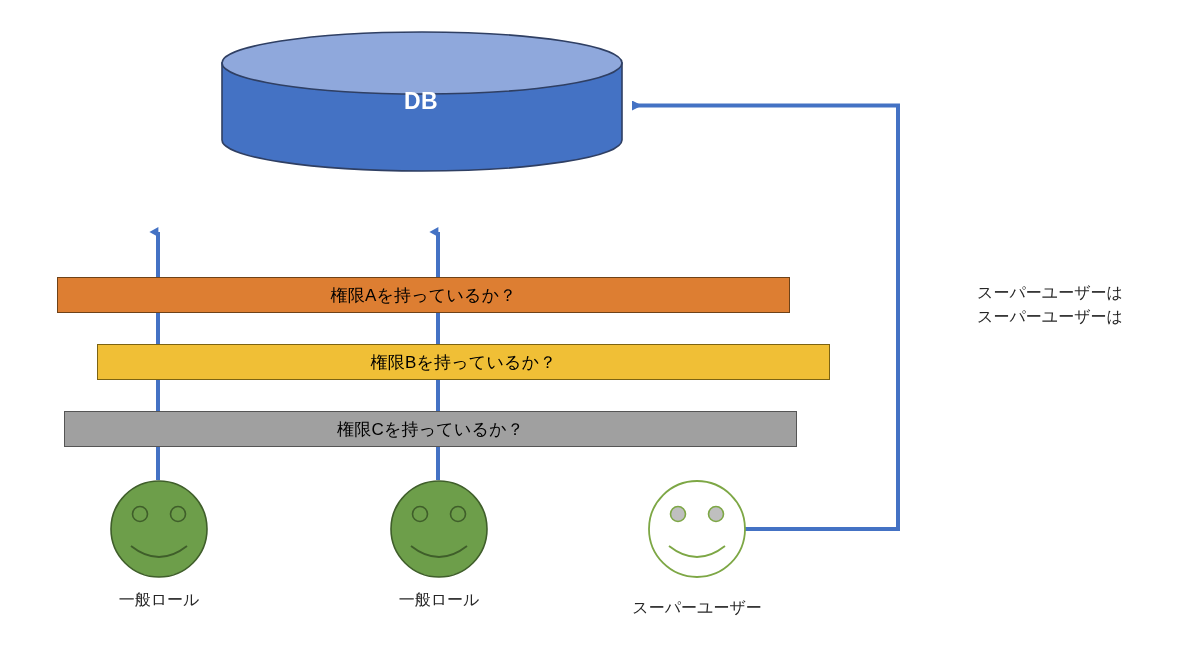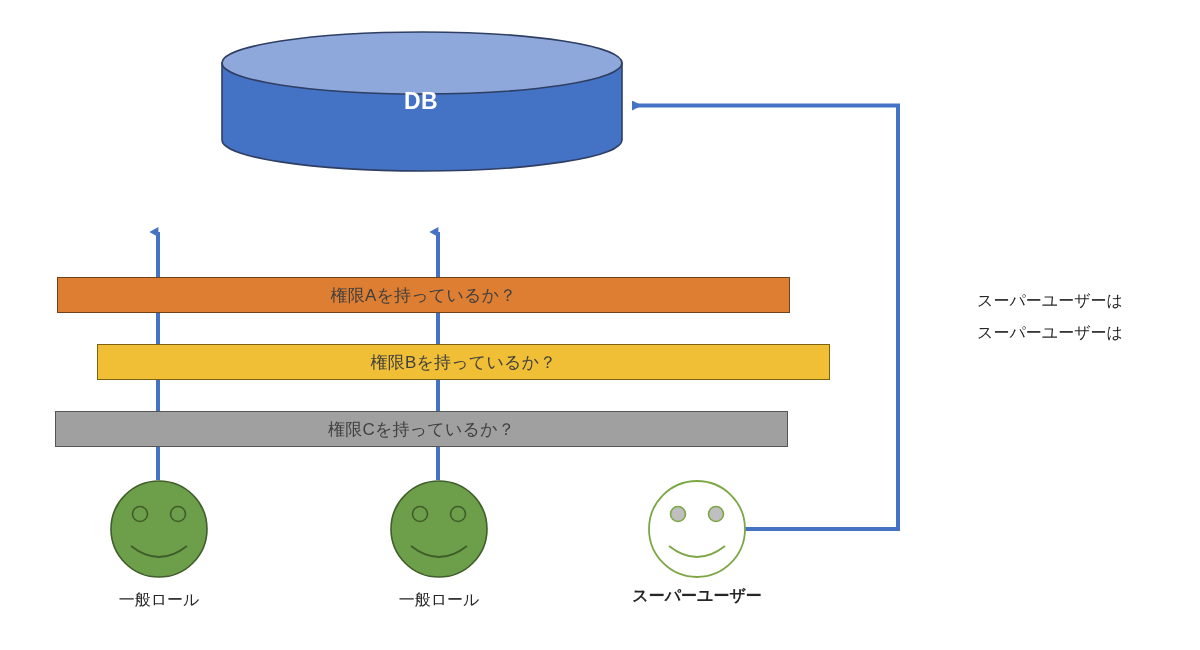--- a/index.html
+++ b/index.html
@@ -53,70 +53,70 @@
   }
 
   
   .perm-bar {
     position: absolute;
     height: 36px;
     box-sizing: border-box;
     display: flex;
     align-items: center;
     justify-content: center;
-    color: #404040;
+    color: #000000;
     font-size: 17px;
     letter-spacing: 0.2px;
   }
   .perm-bar.bar-a {
     left: 57px;
     top: 277px;
     width: 733px;
     background: #DD7E32;
     border: 1px solid #6E4218;
   }
   .perm-bar.bar-b {
     left: 57px;
     top: 344px;
     width: 733px;
     background: #F0BF36;
     border: 1px solid #7C6312;
     margin-left: 40px;
   }
   .perm-bar.bar-c {
-    left: 55px;
+    left: 64px;
     top: 411px;
     width: 733px;
     background: #A0A0A0;
     border: 1px solid #555555;
   }
 
   
   .caption {
     position: absolute;
     text-align: center;
     color: #262626;
     font-size: 16px;
     white-space: nowrap;
   }
   .caption-1 { left: 59px;  top: 590px; width: 200px; }
   .caption-2 { left: 339px; top: 590px; width: 200px; }
-  .caption-3 { left: 597px; top: 586px; width: 200px; font-weight: bold; }
+  .caption-3 { left: 597px; top: 598px; width: 200px; }
 
   .note {
     position: absolute;
     left: 950px;
     top: 281px;
     width: 200px;
     text-align: center;
     color: #262626;
     font-size: 16px;
     line-height: 24px;
   }
-  .note-line { display: block; white-space: nowrap; margin-top: 8px; }
+  .note-line { display: block; white-space: nowrap; }
 </style>
 </head>
 <body>
 
 <div id="canvas">
 
   <svg id="vector-layer" viewBox="0 0 1200 650">
     <defs>
       <marker id="arrow-up" markerWidth="10" markerHeight="10" refX="5" refY="8.6" orient="auto" markerUnits="userSpaceOnUse">
         <path d="M5 0 L10 9 L0 9 Z" fill="#4472C4"></path>

